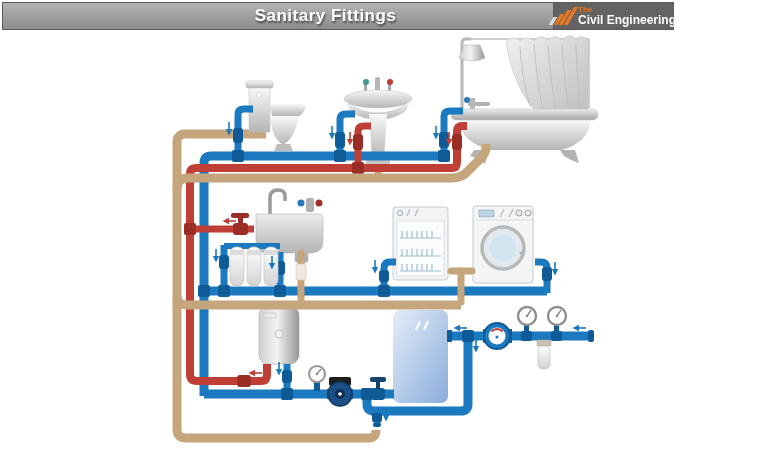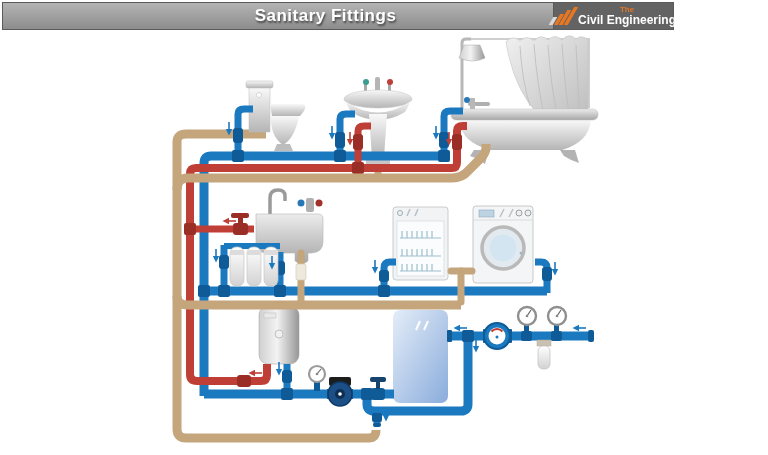--- a/index.html
+++ b/index.html
@@ -1,18 +1,18 @@
 <!DOCTYPE html>
 <html style="--page-bg: #ffffff; --banner-light: #b4b4b4; --banner-dark: #8d8d8d; --banner-border: #5a5a5a; --logo-bg: #636363; --logo-accent: #e87722; --logo-text: #ffffff; --cold-water: #1b79c0; --cold-water-dark: #0e5b97; --hot-water: #bf3e36; --hot-water-dark: #9a2e27; --drain: #c4a57c; --drain-dark: #b08d60; --fixture-light: #f5f5f5; --fixture-dark: #a9a9a9;"><head>
 <meta charset="utf-8">
 <style>
   html,body{margin:0;padding:0;background:#fff;}
   *{box-sizing:border-box;}
   #stage{position:relative;width:676px;height:455px;background:var(--page-bg,#fff);
-         font-family:"Liberation Sans",sans-serif;overflow:hidden;text-align:center;}
+         font-family:"Liberation Sans",sans-serif;overflow:hidden;}
   
   .banner{position:absolute;left:2px;top:2px;right:2px;height:28px;
           background:linear-gradient(to bottom,var(--banner-light,#b4b4b4),var(--banner-dark,#8d8d8d));
           border:1px solid var(--banner-border,#5a5a5a);}
   .banner-title{position:absolute;left:0;top:0;width:645px;height:100%;
           display:flex;align-items:center;justify-content:center;
           color:#fff;font-size:17px;font-weight:bold;letter-spacing:.5px;
           text-shadow:1px 2px 2px rgba(30,30,30,.65);}
   .logo-box{position:absolute;right:2px;top:2px;width:121px;height:28px;
           background:var(--logo-bg,#636363);border:1px solid var(--banner-border,#5a5a5a);

